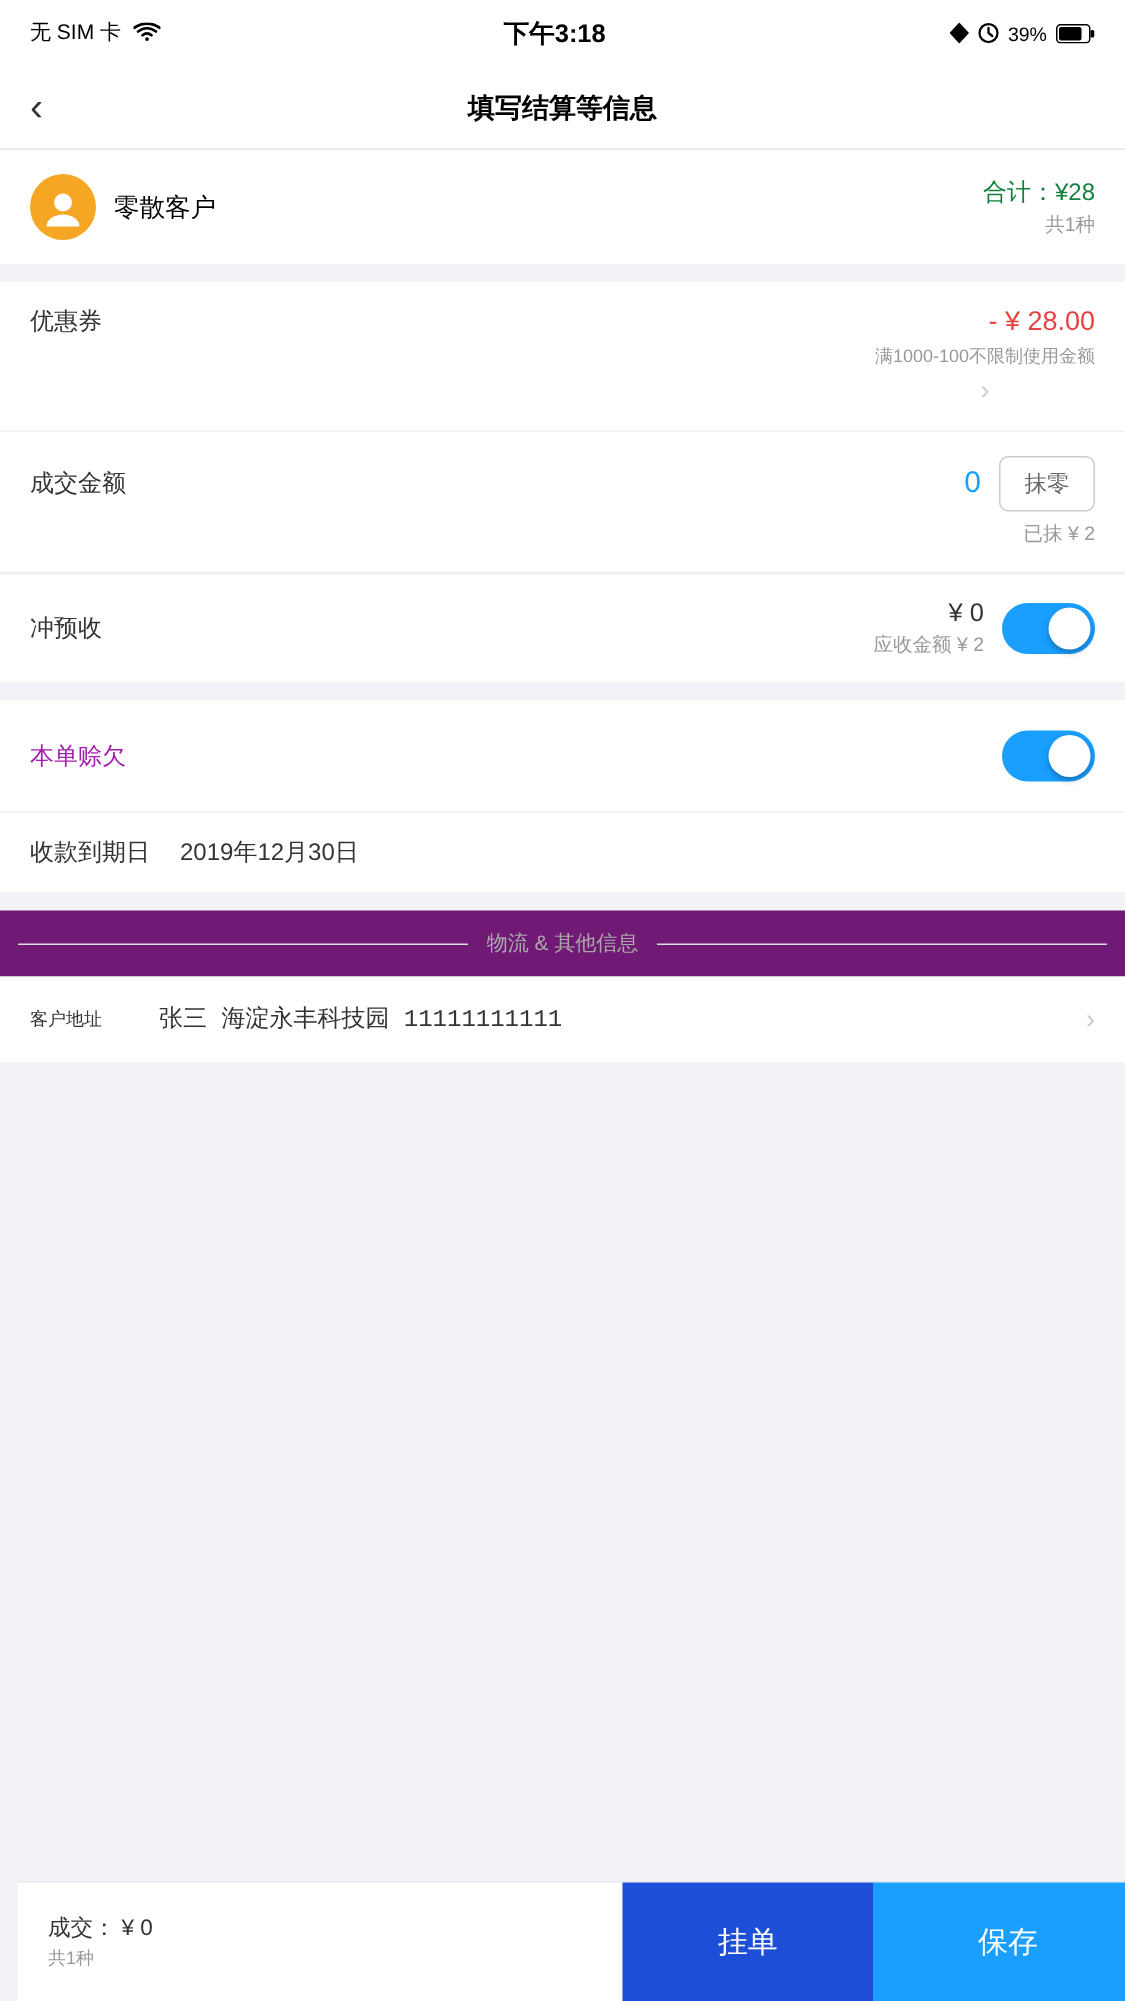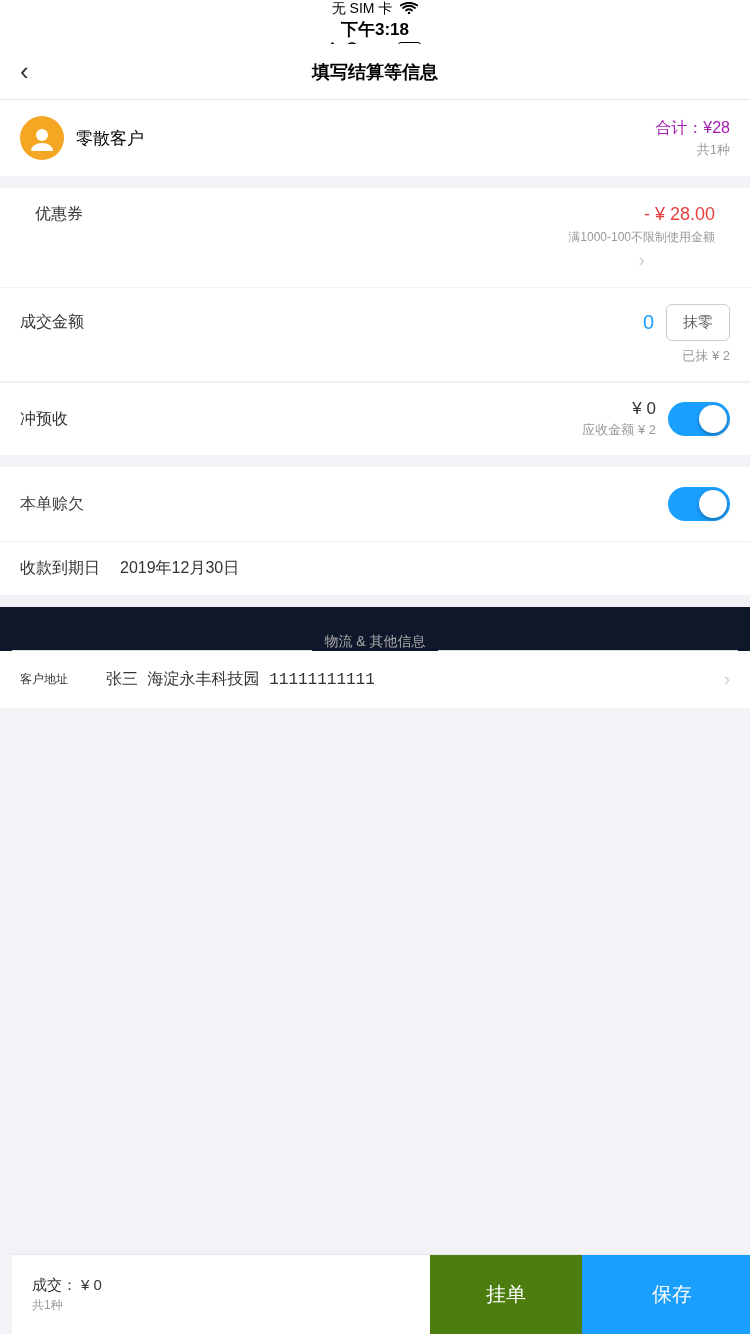--- a/index.html
+++ b/index.html
@@ -16,21 +16,20 @@
     
     .status-bar {
       background: #fff;
       height: 44px;
       display: flex;
       align-items: center;
       justify-content: space-between;
       padding: 0 20px;
       font-size: 15px;
       font-weight: 500;
-      flex-direction: column;
     }
     .status-left { display: flex; align-items: center; gap: 8px; font-size: 14px; }
     .status-center { font-size: 17px; font-weight: 600; }
     .status-right { display: flex; align-items: center; gap: 6px; font-size: 13px; }
 
     
     .nav-bar {
       background: #fff;
       height: 56px;
       display: flex;
@@ -75,33 +74,33 @@
       width: 44px;
       height: 44px;
       border-radius: 50%;
       background: #f5a623;
       display: flex;
       align-items: center;
       justify-content: center;
     }
     .customer-name { font-size: 17px; color: #000; }
     .customer-right { text-align: right; }
-    .customer-total { font-size: 16px; color: #a21caf; }
+    .customer-total { font-size: 16px; color: #15803d; }
     .customer-count { font-size: 13px; color: #999; margin-top: 2px; }
     .row-label { font-size: 16px; color: #333; }
     .row-value-blue { font-size: 20px; color: #1a9fff; font-weight: 500; }
     .row-sub { font-size: 13px; color: #999; margin-top: 2px; }
     .row-chevron { color: #ccc; font-size: 18px; }
 
     
     .discount-row {
       display: flex;
       align-items: flex-start;
       justify-content: space-between;
-      padding: 16px 35px;
+      padding: 16px 20px;
       gap: 37px;
     }
     .discount-right { text-align: right; }
     .discount-amount { font-size: 18px; color: #e84040; font-weight: 500; }
     .discount-desc { font-size: 12px; color: #999; margin-top: 4px; }
 
     
     .btn-round {
       border: 1px solid #ccc;
       border-radius: 6px;
@@ -162,39 +161,39 @@
     .prereceive-amount { font-size: 17px; color: #333; }
     .prereceive-sub { font-size: 13px; color: #999; margin-top: 2px; }
 
     
     .debt-row {
       display: flex;
       align-items: center;
       justify-content: space-between;
       padding: 20px 20px;
     }
-    .debt-label { font-size: 16px; color: #404040; }
+    .debt-label { font-size: 16px; color: #a21caf; }
 
     
     .date-row {
       display: flex;
       align-items: center;
       padding: 16px 20px;
       border-top: 1px solid #f0f0f0;
       gap: 20px;
     }
     .date-label { font-size: 16px; color: #333; }
     .date-value { font-size: 16px; color: #333; }
 
     
     .logistics-divider {
-      background: #0f172a;
+      background: #701a75;
       height: 44px;
       display: flex;
-      align-items: flex-end;
+      align-items: center;
       justify-content: center;
     }
     .logistics-text { font-size: 14px; color: #aaa; }
     .logistics-line {
       flex: 1;
       height: 1px;
       background: #ddd;
       margin: 0 12px;
     }
 
@@ -224,22 +223,22 @@
     .bottom-info {
       flex: 1;
       display: flex;
       flex-direction: column;
       justify-content: center;
       padding: 0 20px;
     }
     .bottom-deal { font-size: 15px; color: #333; }
     .bottom-count { font-size: 12px; color: #999; margin-top: 2px; }
     .btn-hold {
-      width: 152px;
-      background: #4d7c0f;
+      width: 167px;
+      background: #1d4ed8;
       color: #fff;
       font-size: 20px;
       font-weight: 500;
       border: none;
       cursor: pointer;
       display: flex;
       align-items: center;
       justify-content: center;
       font-family: Liberation Serif, serif;
     }

